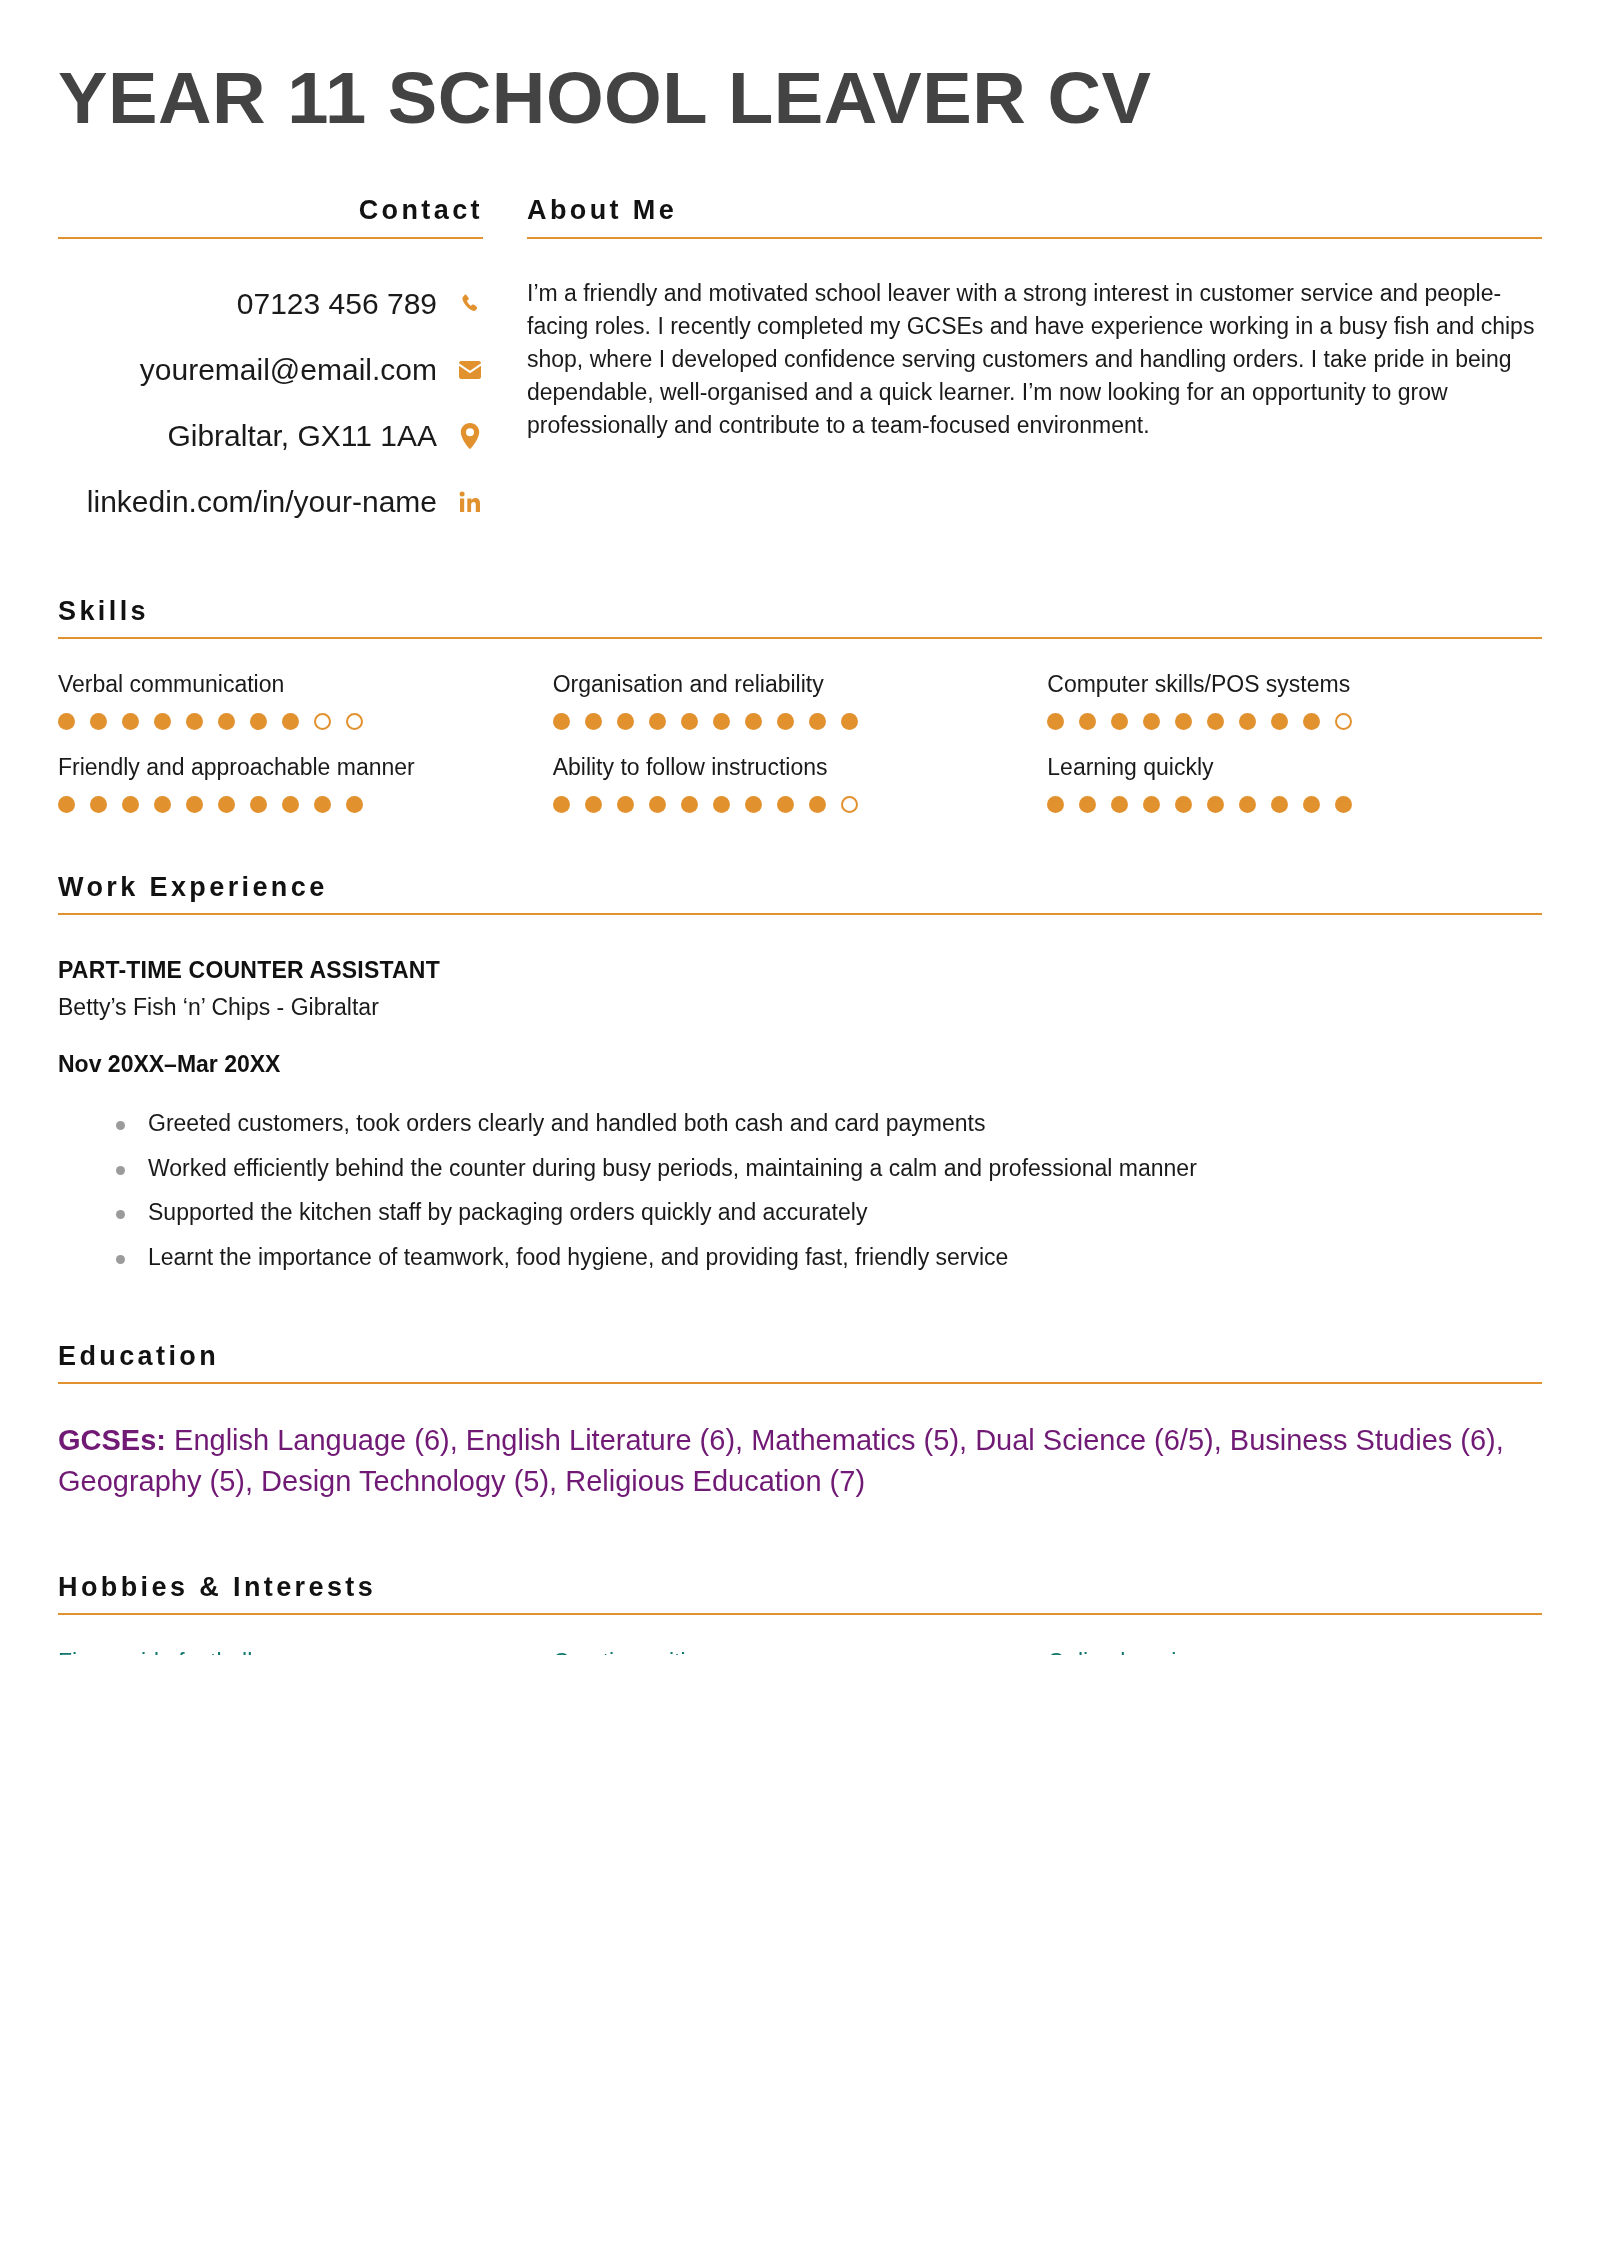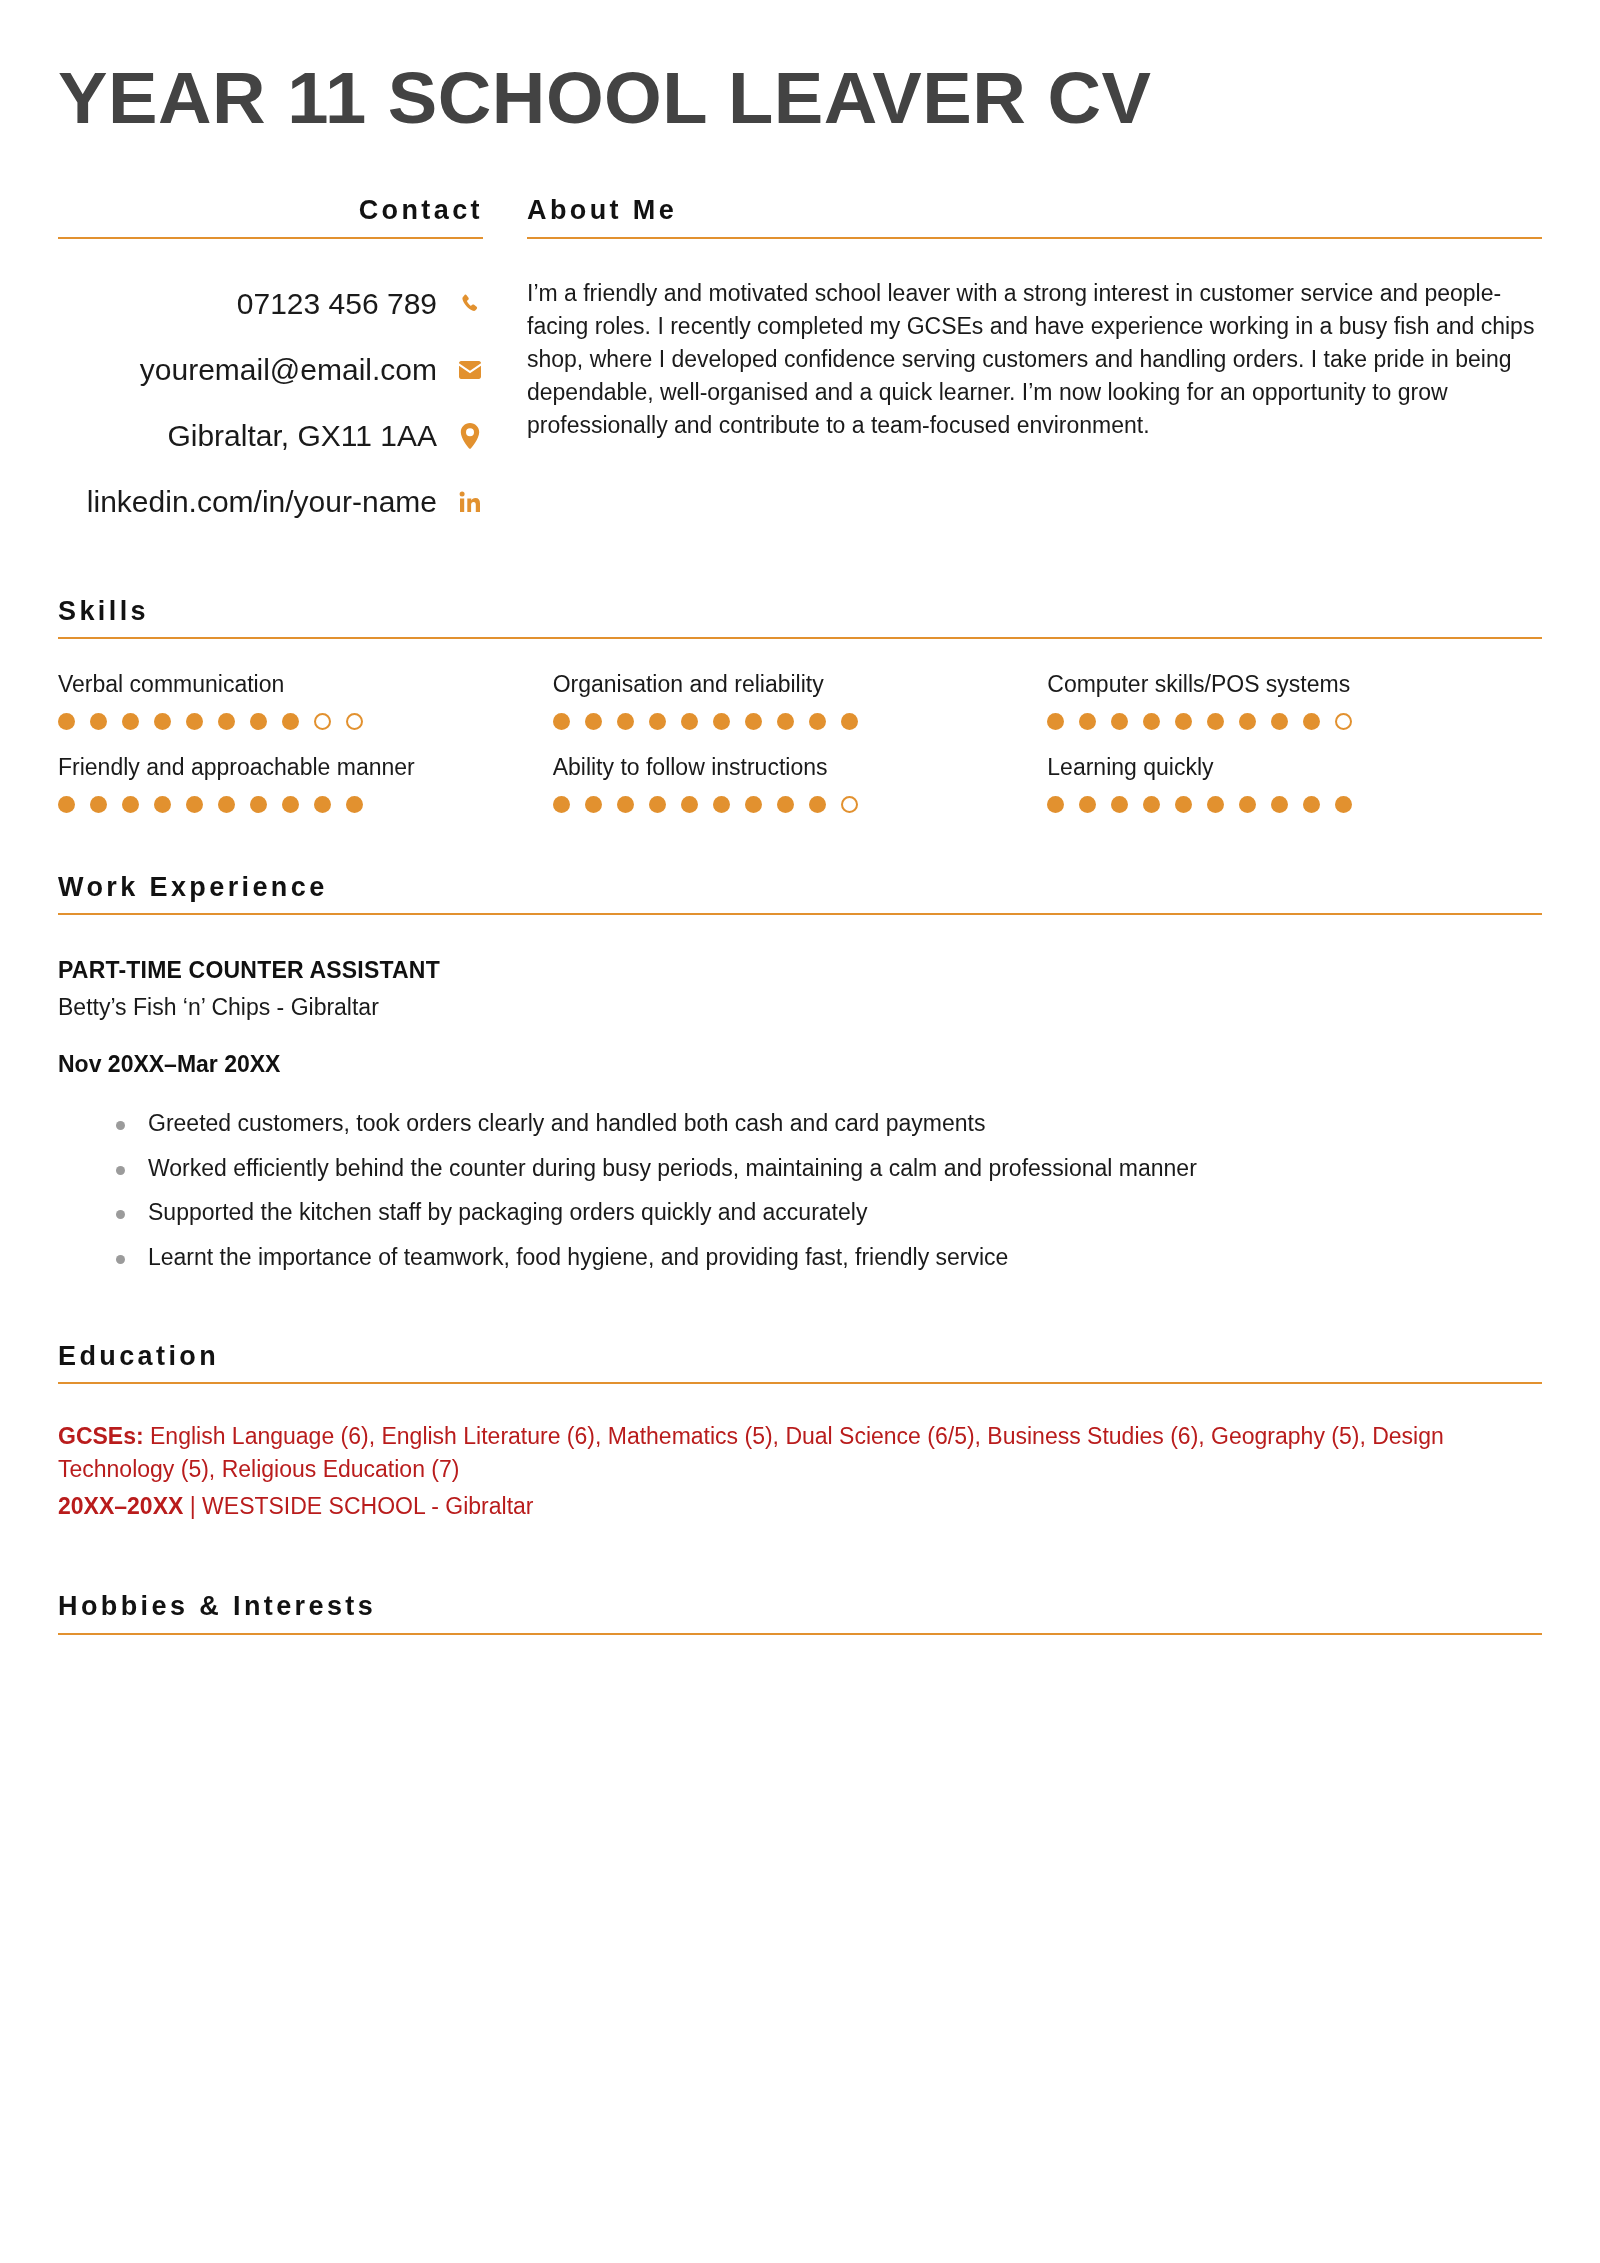--- a/index.html
+++ b/index.html
@@ -207,23 +207,23 @@
     width: 9px;
     height: 9px;
     border-radius: 50%;
     background: #9b9b9b;
   }
 
   
   .education-section { margin-top: 70px; }
   .edu-body {
     margin-top: 36px;
-    font-size: 23px;
+    font-size: 29px;
     line-height: 1.42;
-    color: #b91c1c;
+    color: #701a75;
   }
   .edu-body b {
     font-family: "Liberation Sans Narrow", "Liberation Sans", sans-serif;
     font-weight: bold;
   }
   .edu-school { margin-top: 4px; }
 
   
   .hobbies-section { margin-top: 70px; }
   .hobby-grid {
@@ -425,21 +425,20 @@
           </ul>
         </div>
       </div>
   </div>
 
   <div class="education-section">
     <div class="section-heading">Education</div>
     <div class="section-rule"></div>
     <div class="edu-body">
       <div><b>GCSEs:</b><span> English Language (6), English Literature (6), Mathematics (5), Dual Science (6/5), Business Studies (6), Geography (5), Design Technology (5), Religious Education (7)</span></div>
-      <div class="edu-school"><b>20XX–20XX</b><span> | WESTSIDE SCHOOL - Gibraltar</span></div>
     </div>
   </div>
 
   <div class="hobbies-section">
     <div class="section-heading">Hobbies &amp; Interests</div>
     <div class="section-rule"></div>
     <div class="hobby-grid" id="hobby-grid">
         <div class="hobby-item">
           <div class="hobby-label">Five-a-side football</div>
           <div class="dots">

